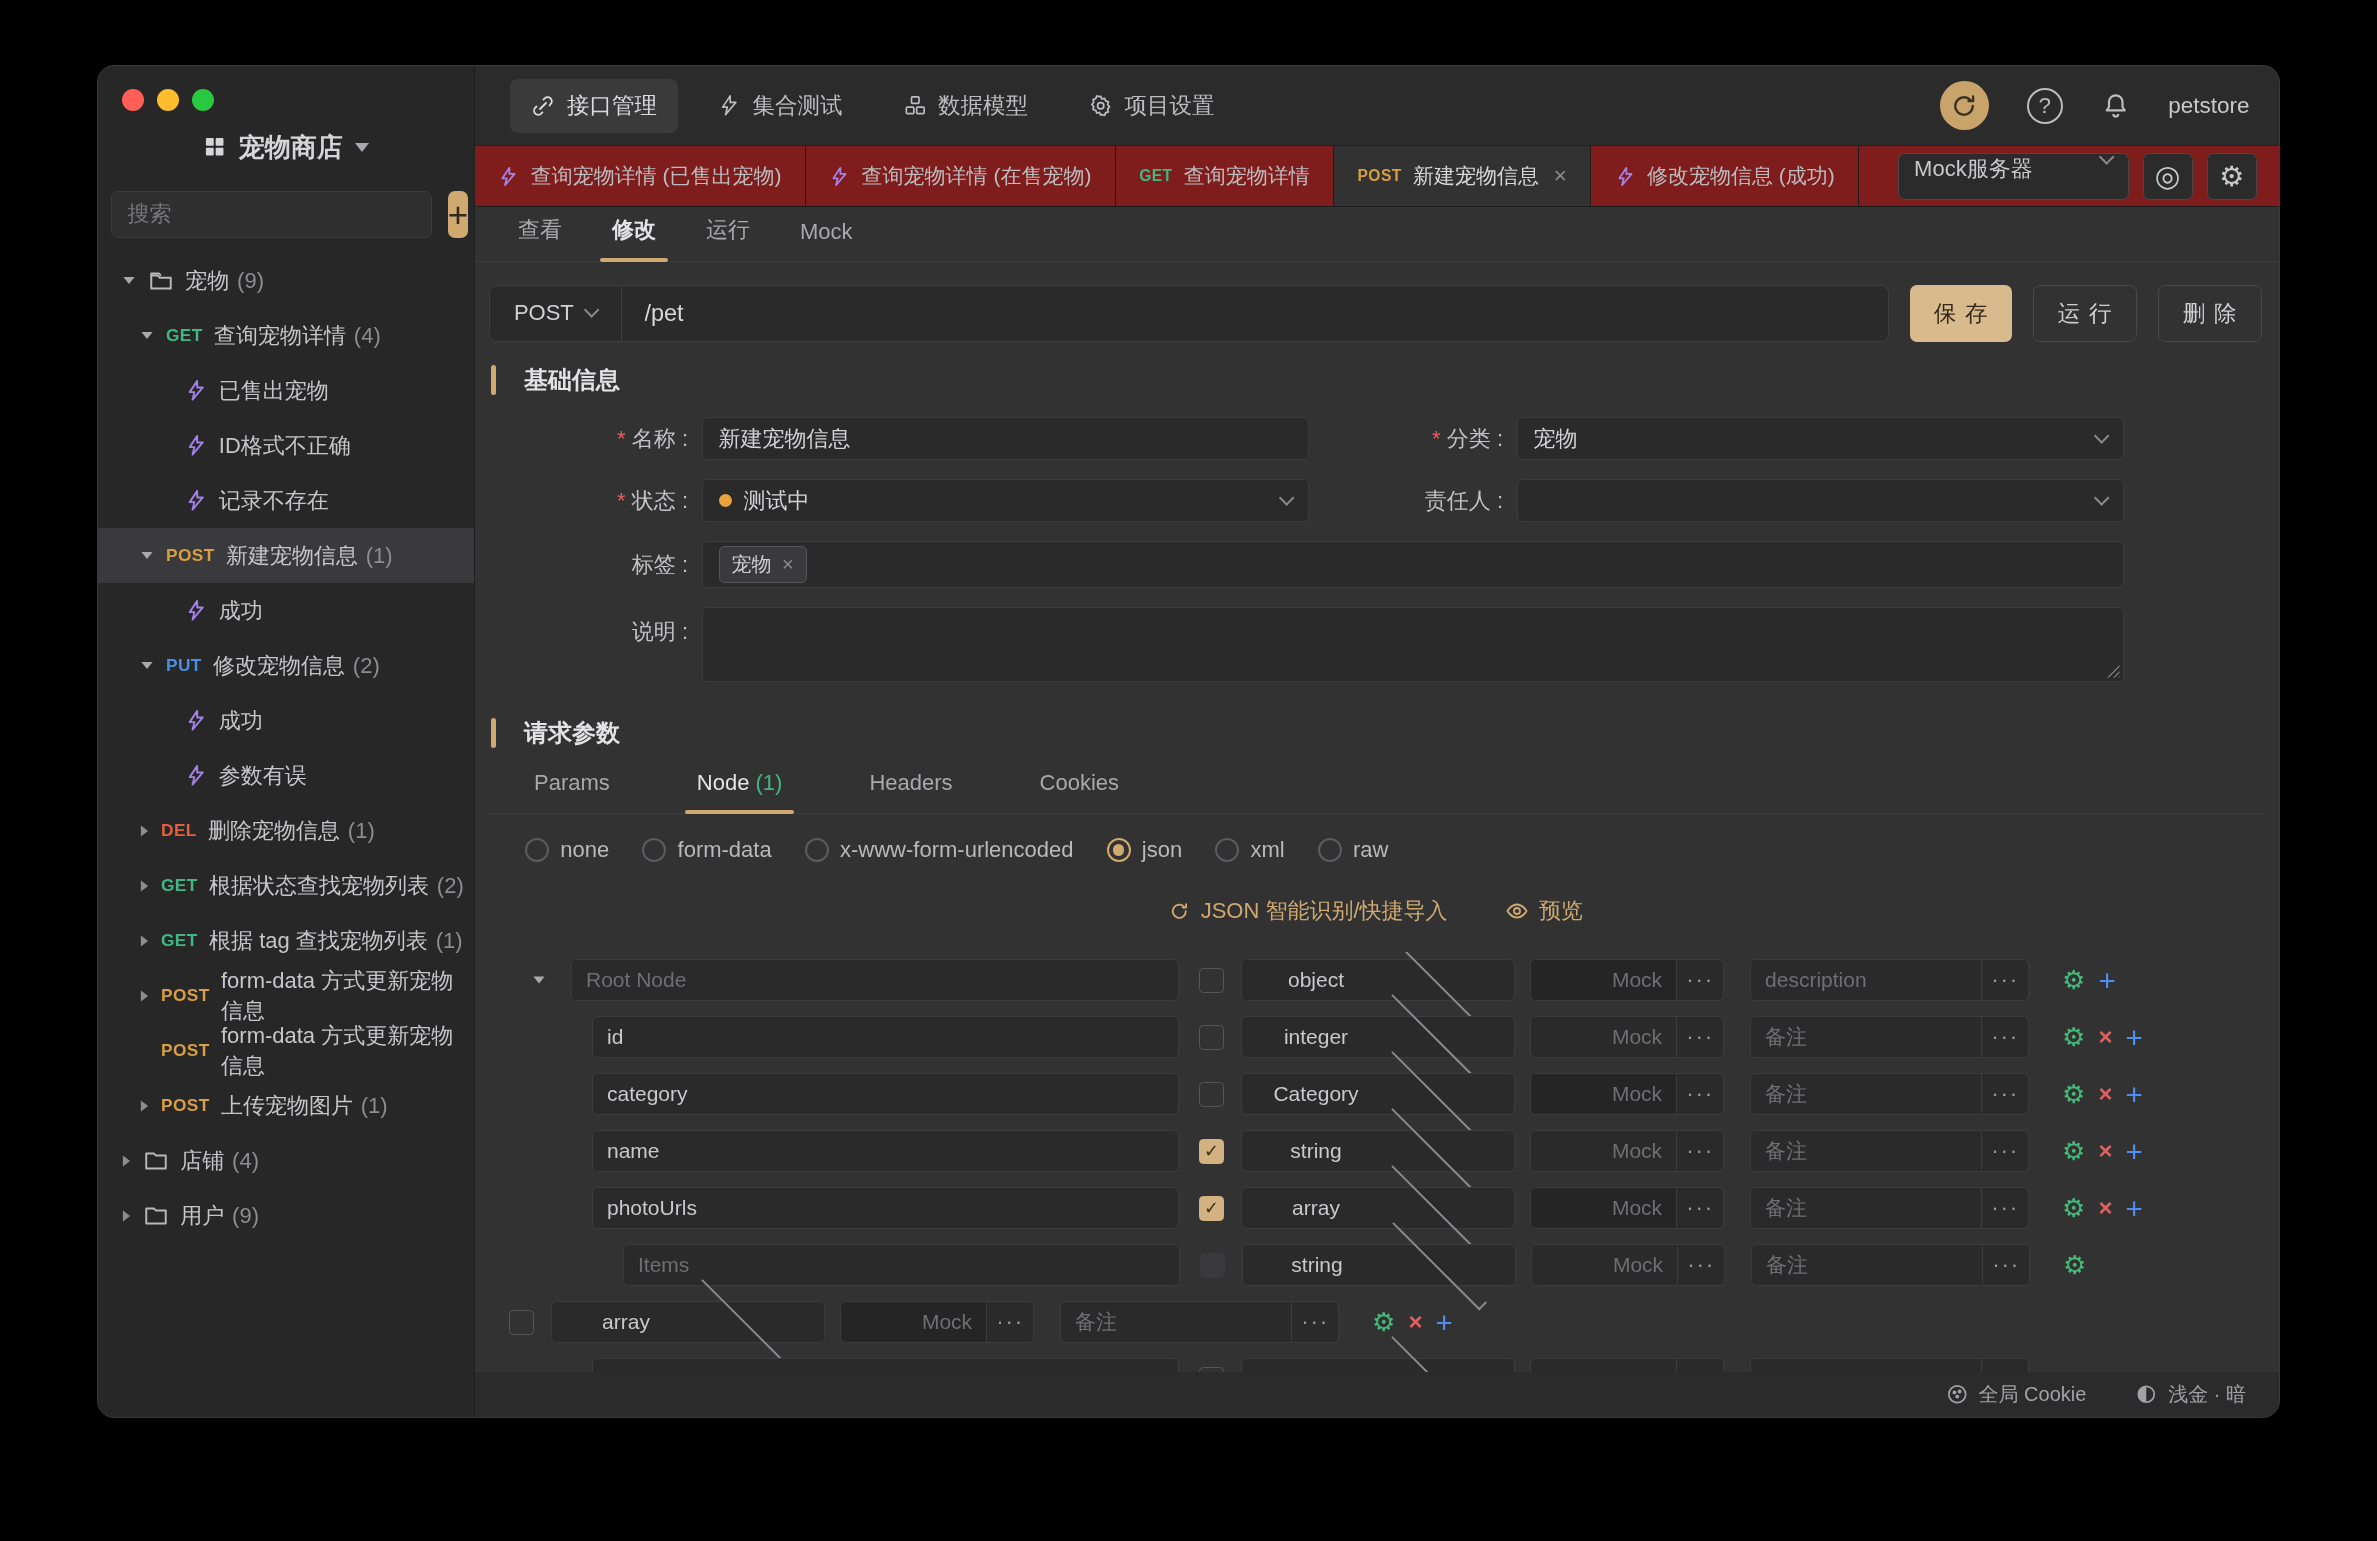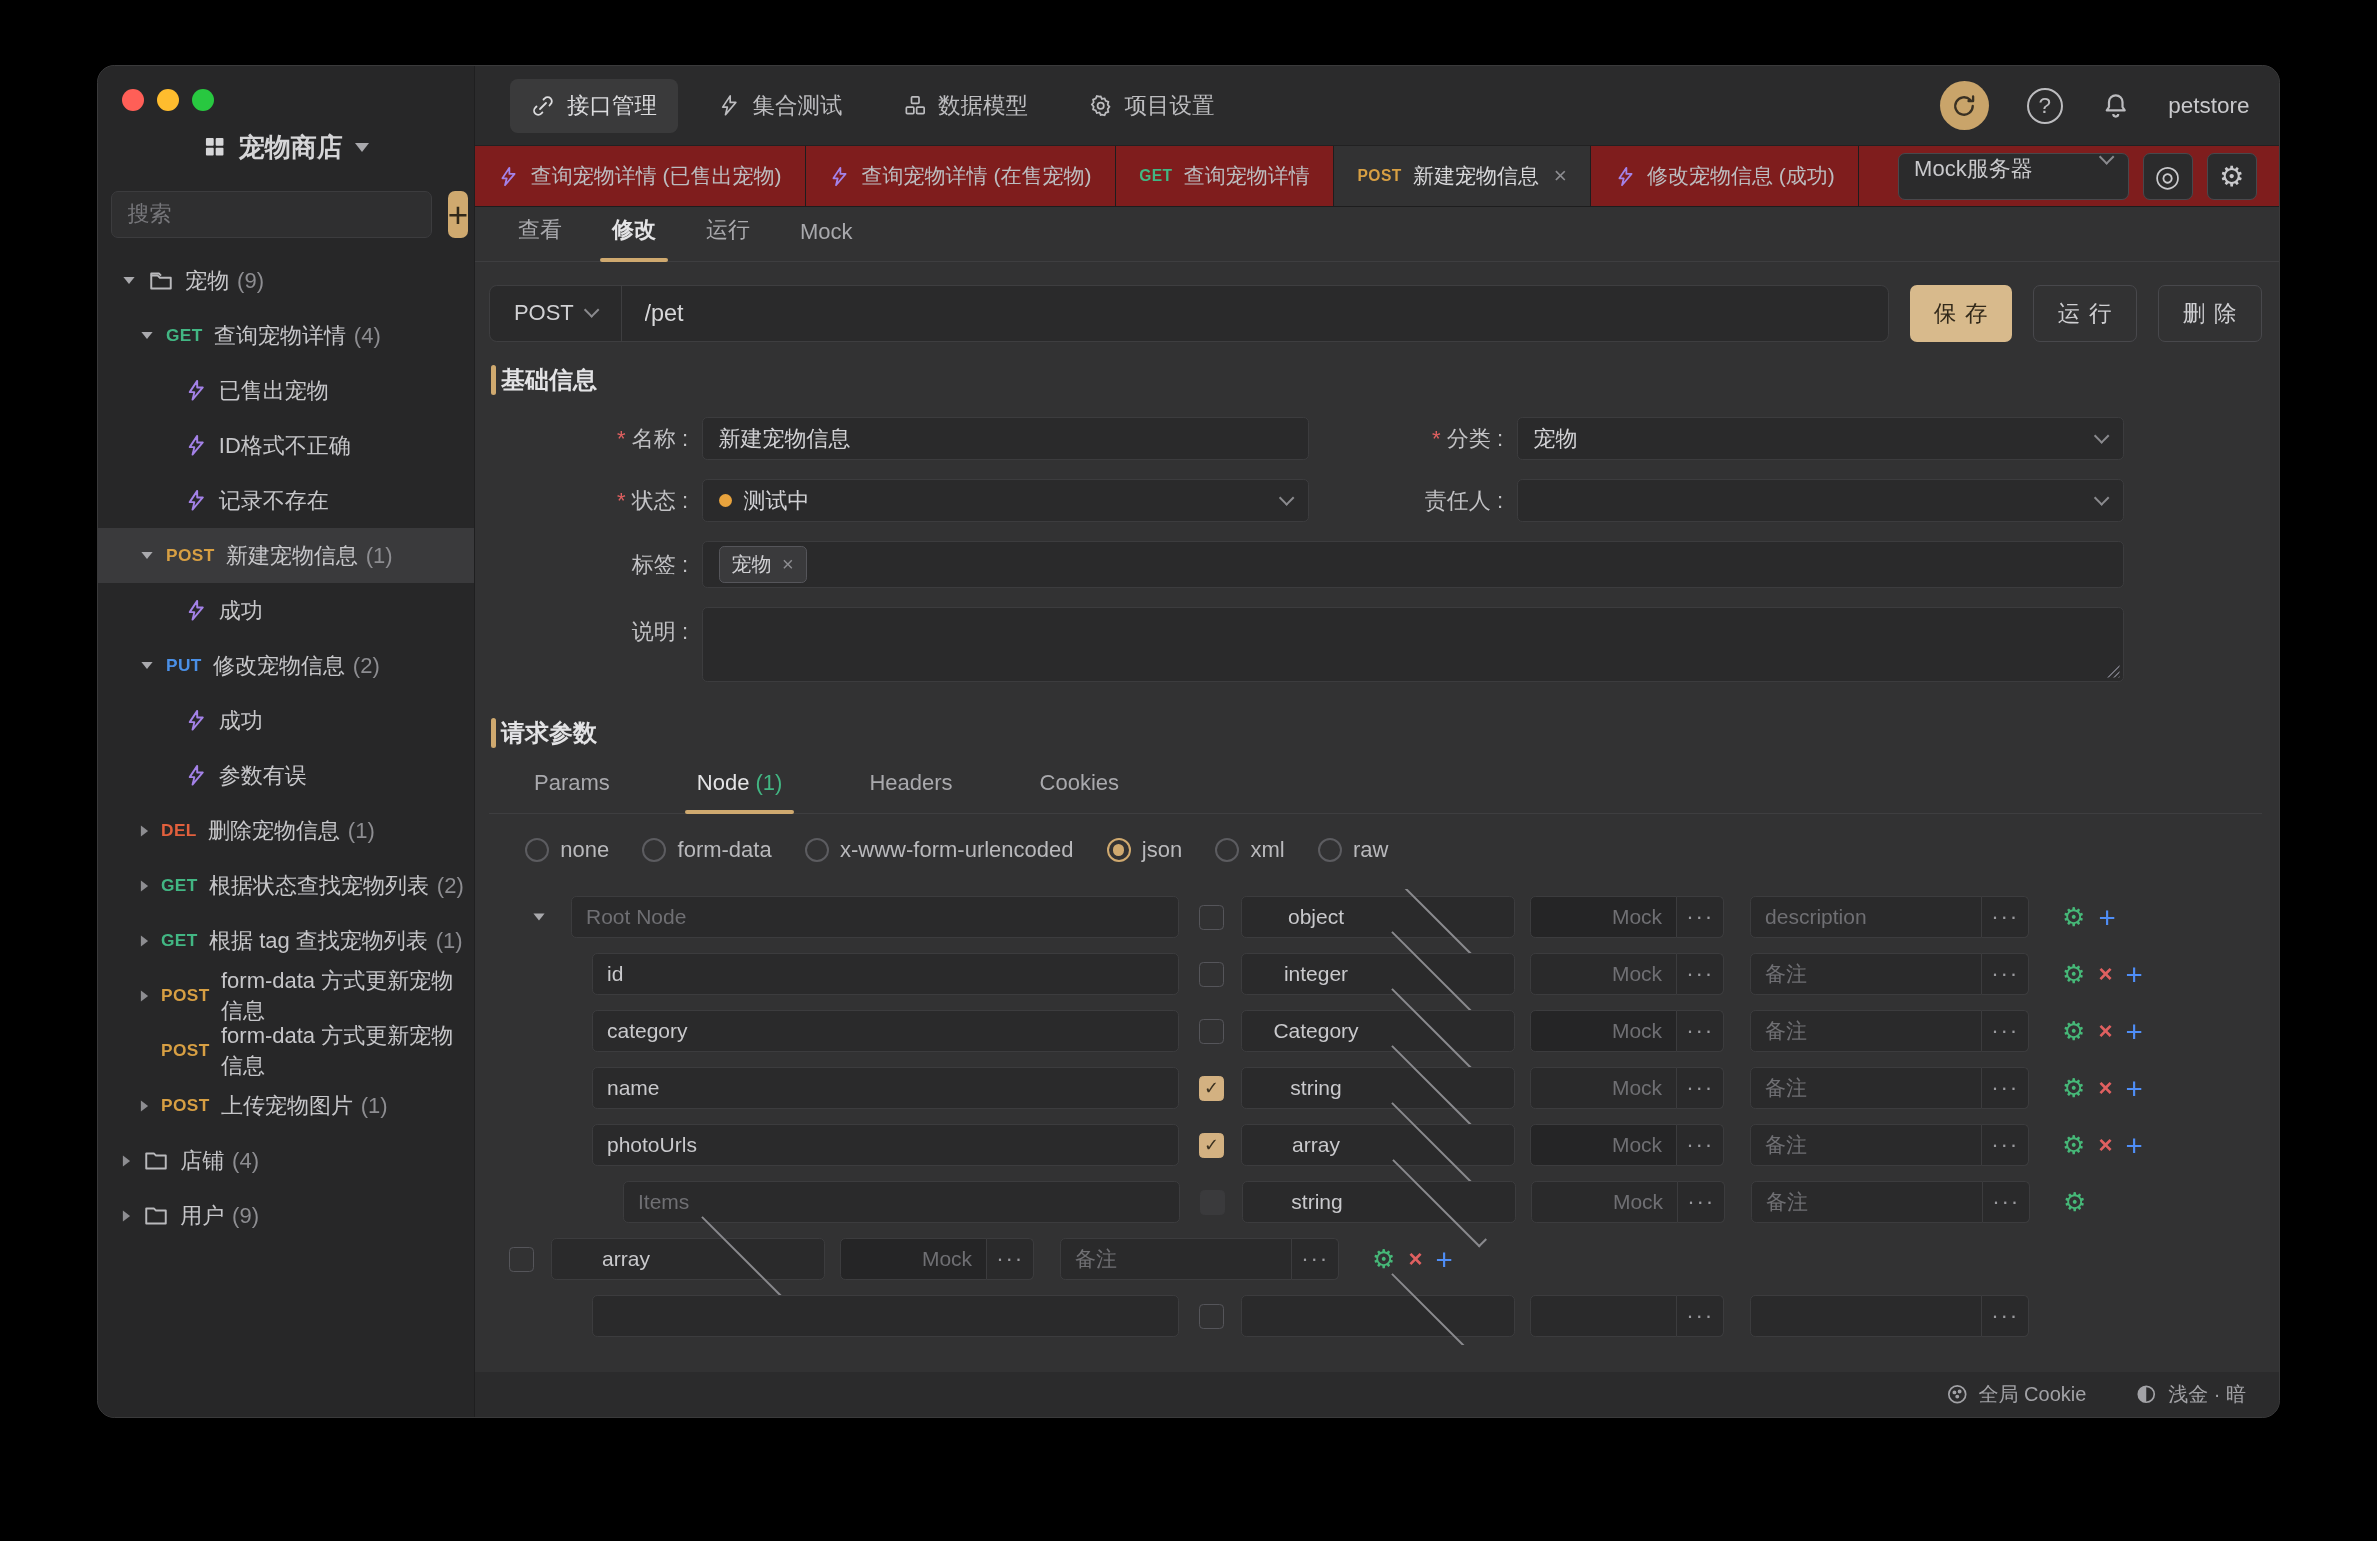--- a/index.html
+++ b/index.html
@@ -64,21 +64,21 @@
 
 .url-row { display:flex; gap:21px; margin-bottom:22.5px; }
 .url-group { flex:1; display:flex; height:57px; background:#2a2a2b; border:0.9px solid #3e3e40; border-radius:7.8px; overflow:hidden; }
 .method-box { width:132px; display:flex; align-items:center; justify-content:center; gap:12px; border-right:0.9px solid #3e3e40; color:#d0d0d3; font-size:22px; cursor:pointer; }
 .method-box .chev { margin-left:0; }
 .url-input { flex:1; background:transparent; border:none; outline:none; color:#d8d8da; font-size:23.4px; padding:0 22.5px; }
 .btn { height:57px; border-radius:7px; font-size:22.5px; letter-spacing:8.7px; text-indent:8.7px; display:flex; align-items:center; justify-content:center; cursor:pointer; flex-shrink:0; }
 .btn.save { width:102px; background:#d8ba8c; border:none; color:#32291a; }
 .btn.ghost { width:104px; background:transparent; border:0.9px solid #48484c; color:#cfcfd2; }
 
-.sec { display:flex; align-items:center; gap:5px; margin:3.5px 0 21px 1.7px; }
+.sec { display:flex; align-items:center; gap:28px; margin:3.5px 0 21px 1.7px; }
 .sec-bar { width:5.2px; height:29.5px; background:#cfa96f; border-radius:2.6px; }
 .sec-title { font-size:24px; font-weight:700; color:#e3e3e5; }
 
 .form { display:grid; grid-template-columns:213px 607px 208px 607px; row-gap:19px; align-items:center; margin-bottom:35px; }
 .flabel { text-align:right; padding-right:14px; color:#c2c2c5; font-size:22px; white-space:nowrap; }
 .req::before { content:"* "; color:#e06060; }
 .field { height:43px; background:#2a2a2b; border:0.9px solid #3c3c3e; border-radius:5.2px; display:flex; align-items:center; padding:0 15.6px; color:#d2d2d5; font-size:22px; }
 .field input { flex:1; background:transparent; border:none; outline:none; color:#d2d2d5; font-size:22px; min-width:0; }
 .wide { grid-column:2 / 5; }
 .sdot { width:13px; height:13px; border-radius:50%; background:#e8a33d; margin-right:12px; flex-shrink:0; }
@@ -481,20 +481,36 @@
         <div class="ritem">
             <span class="rad"></span>
             <span>xml</span>
           </div>
         <div class="ritem">
             <span class="rad"></span>
             <span>raw</span>
           </div>
       </div>
 
+      <div class="gold-links">
+        <div class="glink">
+          <svg width="22.5" height="22.5" viewBox="0 0 24 24" fill="none" stroke="#cfa96f" stroke-width="2" stroke-linecap="round">
+              <path d="M19 12a7 7 0 11-2-4.9"></path>
+              <path d="M19.3 4.5v3.6h-3.6" stroke-linejoin="round"></path>
+            </svg>
+          <span>JSON 智能识别/快捷导入</span>
+        </div>
+        <div class="glink">
+          <svg width="24" height="24" viewBox="0 0 24 24" fill="none" stroke="#cfa96f" stroke-width="1.8">
+              <path d="M2.5 12S6 5.5 12 5.5 21.5 12 21.5 12 18 18.5 12 18.5 2.5 12 2.5 12z"></path>
+              <circle cx="12" cy="12" r="3"></circle>
+            </svg>
+          <span>预览</span>
+        </div>
+      </div>
 
       <div class="ptable">
 
         <div class="prow">
           <span class="pcaret car down"></span>
           <input class="pin pname" placeholder="Root Node" style="">
           <span class="cbx"></span>
           <div class="ptype">
               <span>object</span>
               <span class="chev"></span>

